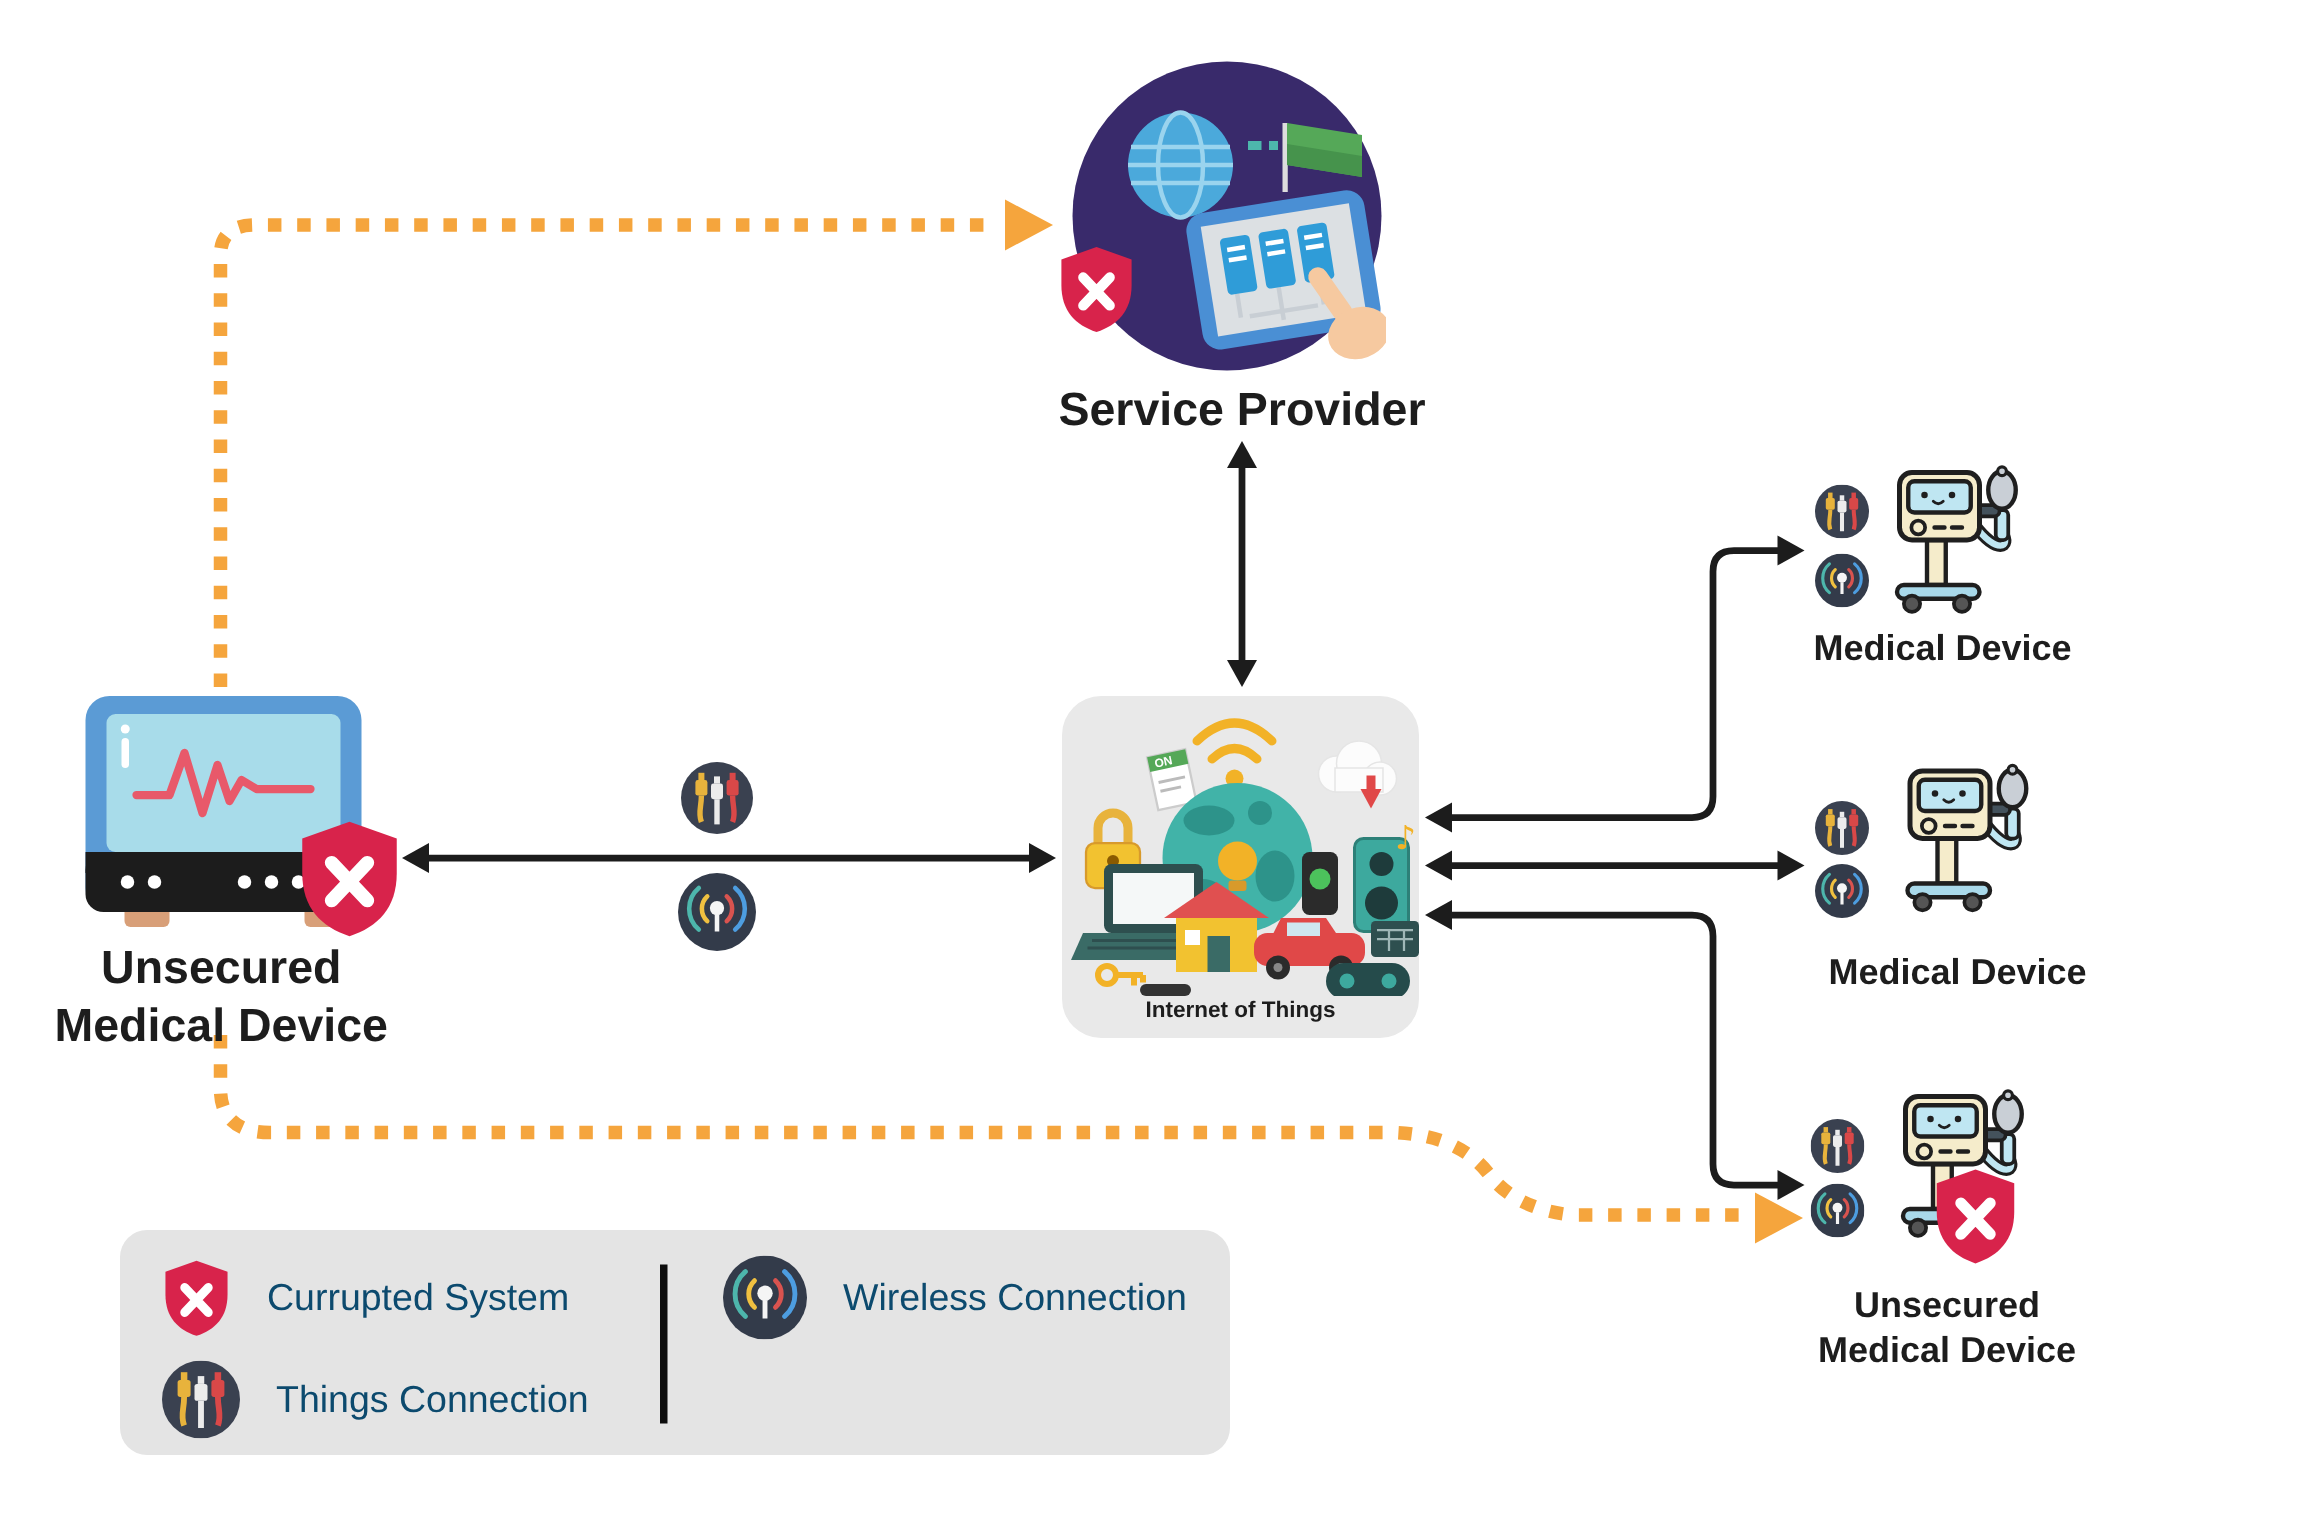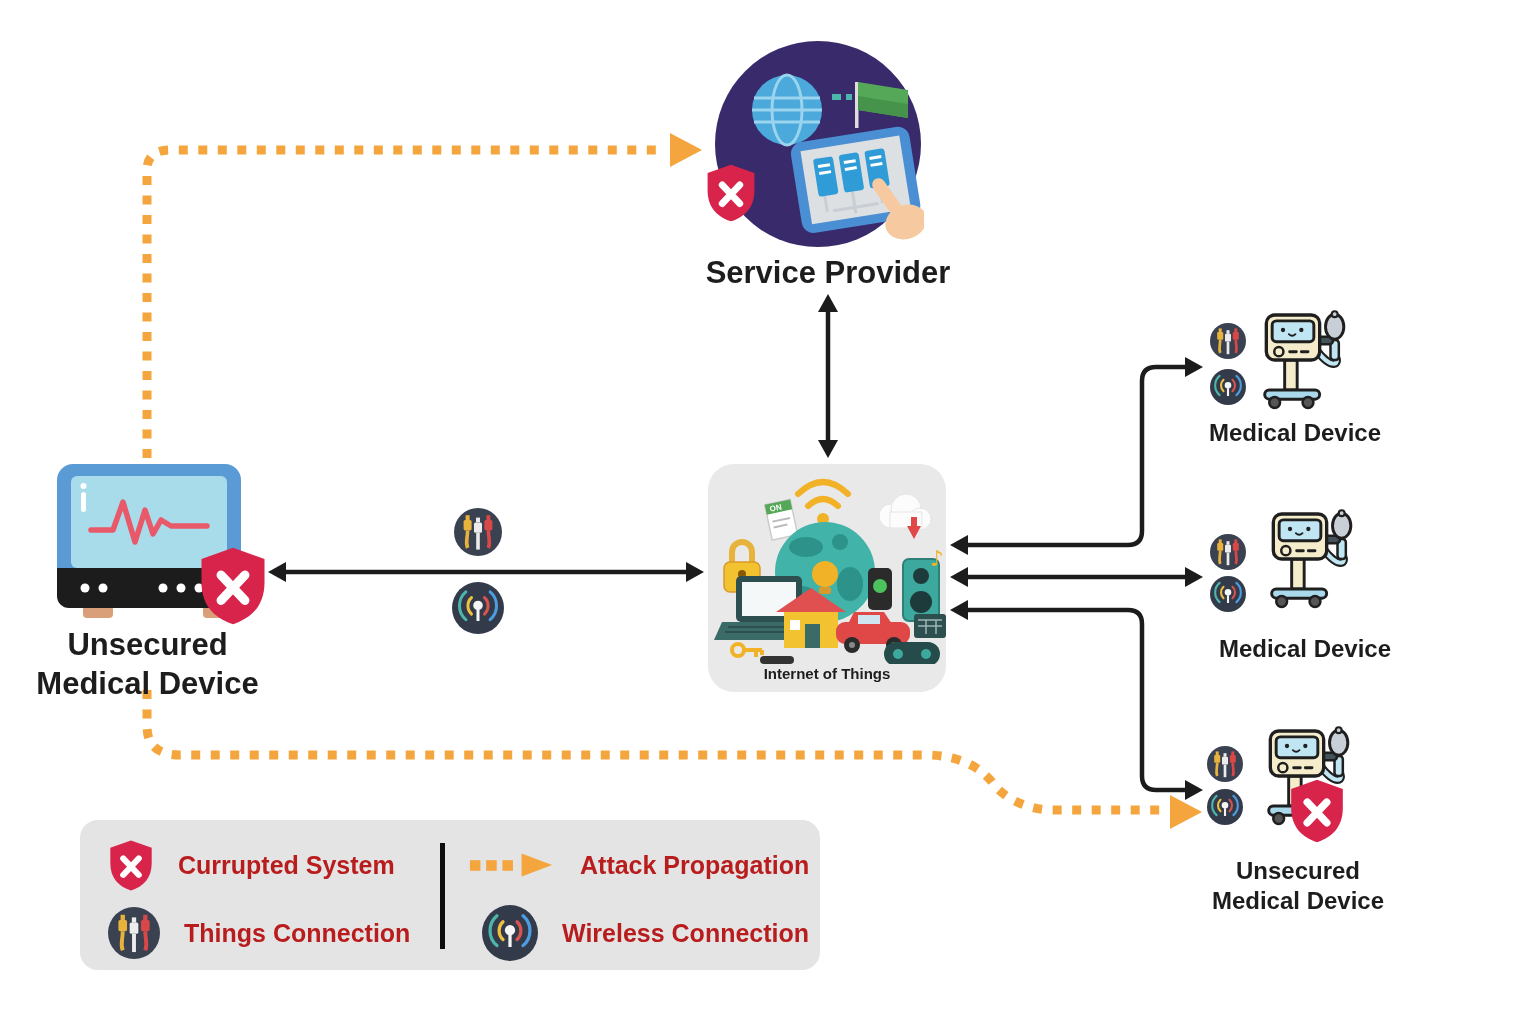--- a/index.html
+++ b/index.html
@@ -7,21 +7,21 @@
           font-family:"Liberation Sans",sans-serif;}
   .abs{position:absolute;}
   .label{position:absolute;font-weight:bold;color:#1d1d1d;text-align:center;line-height:1.25;}
   .lbl-25{font-size:31px;}
   .lbl-24{font-size:24px;}
   .lbl-23{font-size:15px;}
   #iot-box{position:absolute;left:708px;top:464px;width:238px;height:228px;background:#E9E9E9;border-radius:26px;}
   #legend-box{position:absolute;left:80px;top:820px;width:740px;height:150px;background:#E4E4E4;border-radius:18px;}
   .legend-col{position:absolute;display:flex;flex-direction:column;gap:10px;}
   .legend-row{display:flex;align-items:center;gap:24px;height:58px;}
-  .legend-row .txt{font-weight:bold;font-size:25px;color:#b91c1c;white-space:nowrap;}
+  .legend-row .txt{font-weight:normal;font-size:25px;color:#0c4a6e;white-space:nowrap;}
   #legend-divider{position:absolute;left:440px;top:843px;width:5px;height:106px;background:#0d0d0d;}
   svg{display:block;}
 </style>
 </head>
 <body>
 
 <div id="canvas">
 
   <svg width="0" height="0" style="position:absolute" aria-hidden="true">
     <defs>
@@ -286,31 +286,20 @@
     <div class="legend-row">
       <svg width="52" height="52">
           <use href="#sym-wired" width="100%" height="100%"></use>
         </svg>
       <span class="txt">Things Connection</span>
     </div>
   </div>
   <div id="legend-divider"></div>
   <div class="legend-col" style="left:468px;top:836px">
     <div class="legend-row">
-      <svg width="88" height="28" viewBox="0 0 92 28">
-        <g fill="#F5A53D">
-          <rect x="2" y="9" width="11" height="11"></rect>
-            <rect x="19" y="9" width="11" height="11"></rect>
-            <rect x="36" y="9" width="11" height="11"></rect>
-          <polygon points="56,2 88,14 56,26"></polygon>
-        </g>
-      </svg>
-      <span class="txt">Attack Propagation</span>
-    </div>
-    <div class="legend-row">
       <svg width="56" height="56" style="margin-left:14px">
           <use href="#sym-wireless" width="100%" height="100%"></use>
         </svg>
       <span class="txt">Wireless Connection</span>
     </div>
   </div>
 
 </div>
 
 </body></html>

